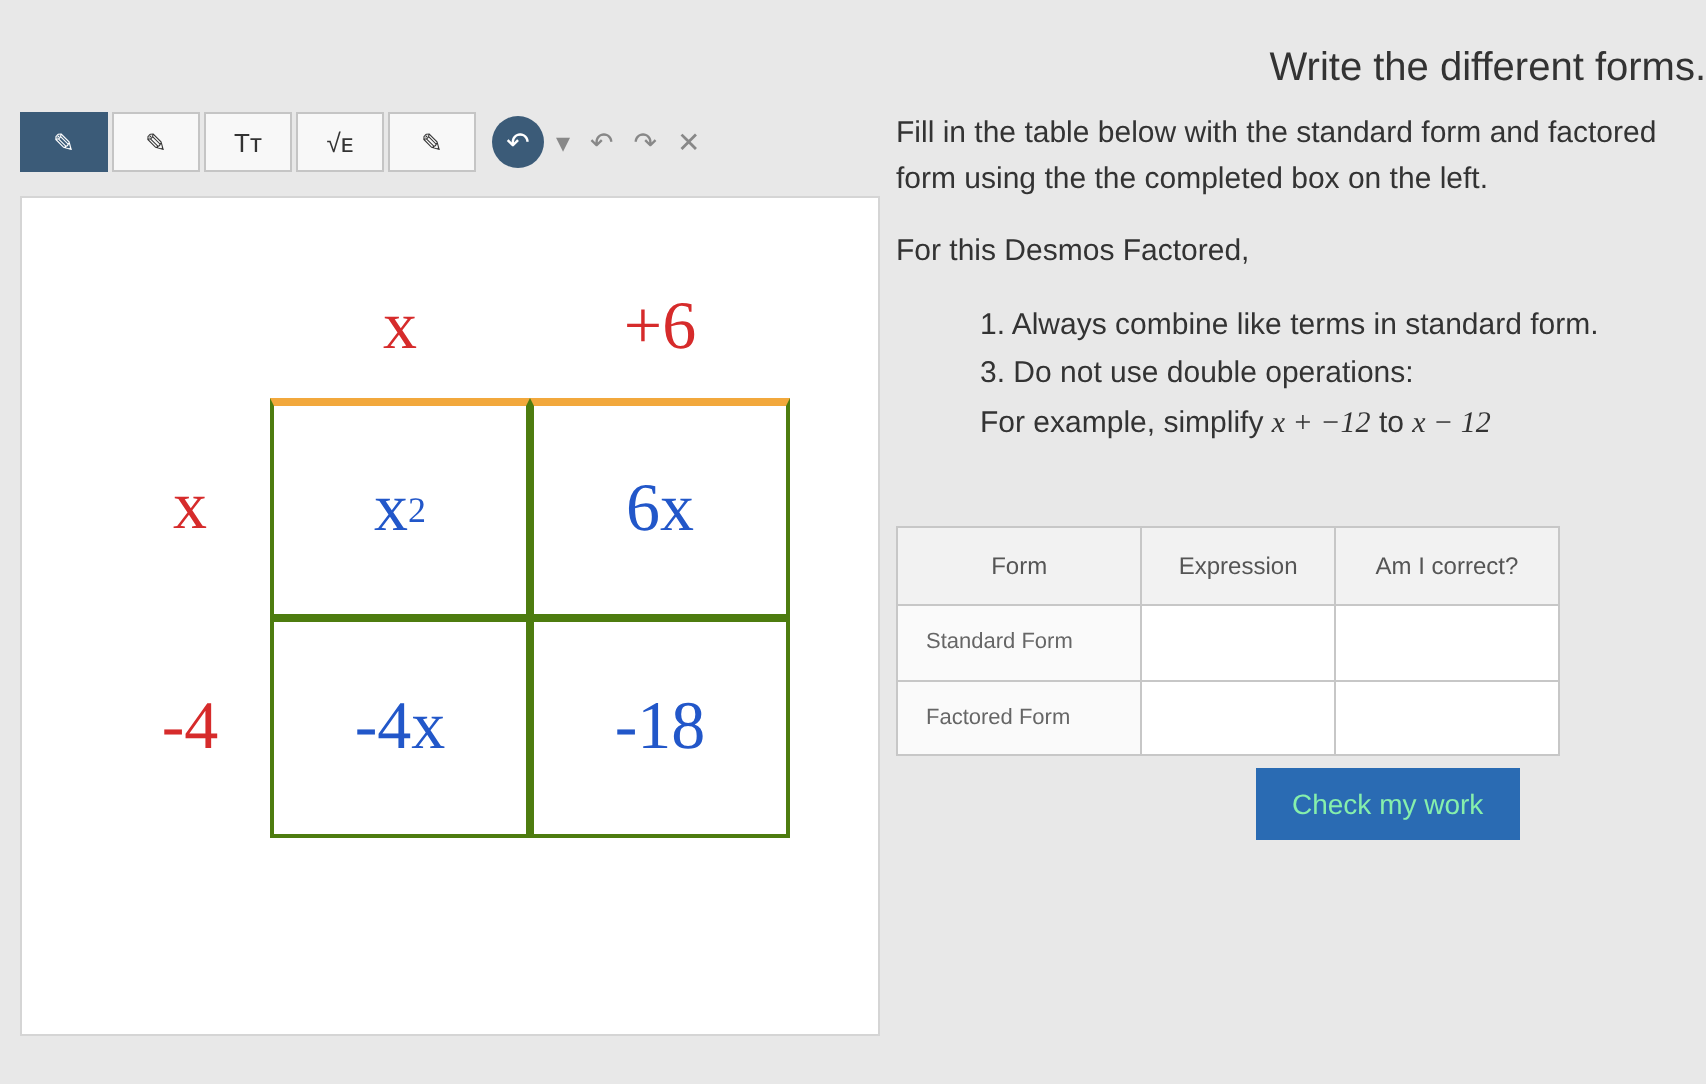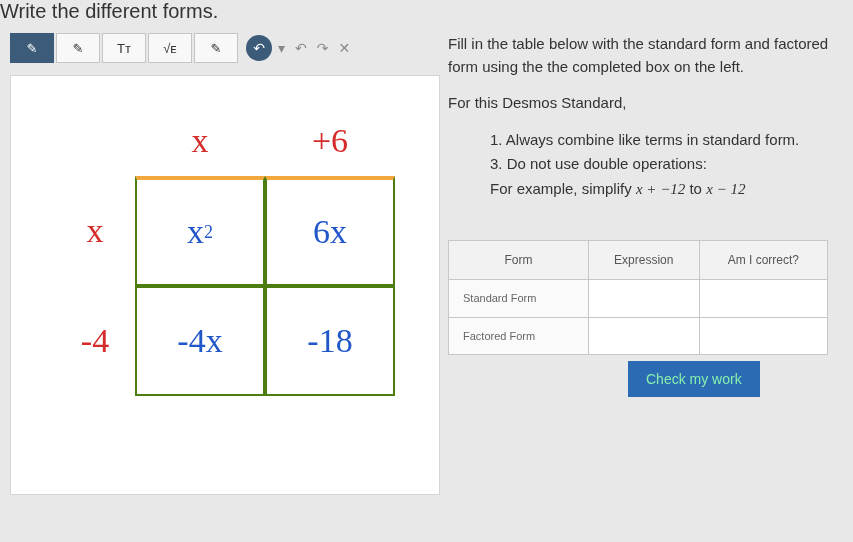--- a/index.html
+++ b/index.html
@@ -5,24 +5,24 @@
   * { box-sizing: border-box; margin: 0; padding: 0; }
   body {
     font-family: Arial, Helvetica, sans-serif;
     background: #e8e8e8;
     width: 853px;
     height: 542px;
     overflow: hidden;
     position: relative;
   }
   .page-title {
-    text-align: left;
+    text-align: right;
     font-size: 20px;
     color: #333;
-    padding: 0 0 10px 0;
+    padding: 23px 0 10px 0;
     font-weight: 400;
   }
   .content {
     display: flex;
     padding: 0 10px;
   }
   .left-panel {
     width: 430px;
     flex-shrink: 0;
   }
@@ -108,21 +108,21 @@
   }
   .inner-cell.top-row { border-top: 4px solid #f2a83c; }
   .sup { font-size: 18px; vertical-align: super; }
   .right-panel p { margin-bottom: 14px; }
   .instructions { margin-bottom: 14px; margin-left: 42px; }
   .instructions div { margin-bottom: 2px; }
   .math-i { font-style: italic; font-family: "Times New Roman", serif; }
   .answer-table {
     border-collapse: collapse;
     margin-top: 40px;
-    width: 380px;
+    width: 332px;
     background: #f9a8d4;
     font-size: 12px;
   }
   .answer-table th, .answer-table td {
     border: 1px solid #c7c7c7;
     padding: 10px 8px;
     text-align: center;
     color: #555;
     font-weight: 400;
   }
@@ -190,21 +190,21 @@
           <div class="box-cell side-cell">-4</div>
           <div class="box-cell inner-cell">-4x</div>
           <div class="box-cell inner-cell">-18</div>
         </div>
       </div>
     </div>
   </div>
 
   <div class="right-panel">
     <p>Fill in the table below with the standard form and factored form using the the completed box on the left.</p>
-    <p>For this Desmos Standard,</p>
+    <p>For this Desmos Factored,</p>
     <div class="instructions">
       <div>1. Always combine like terms in standard form.</div>
       <div>3. Do not use double operations:</div>
       <div>
         <span>For example, simplify </span>
         <span class="math-i">x + −12</span>
         <span> to </span>
         <span class="math-i">x − 12</span>
       </div>
     </div>

